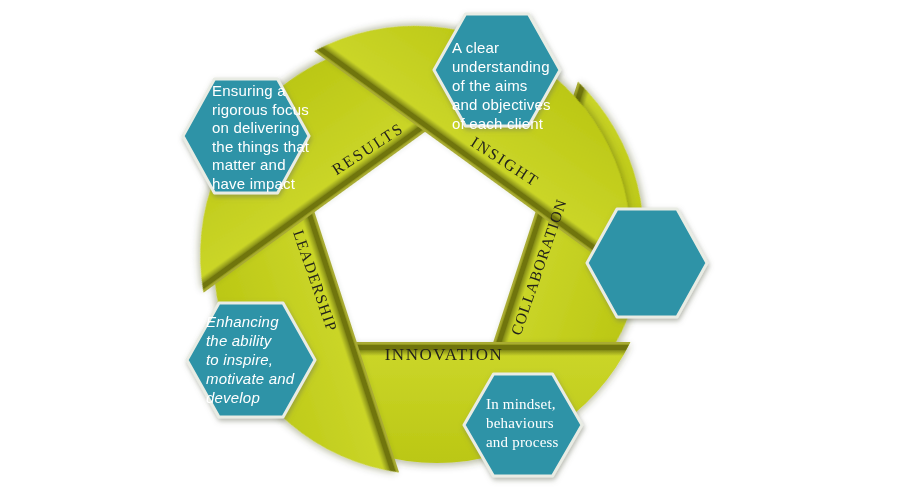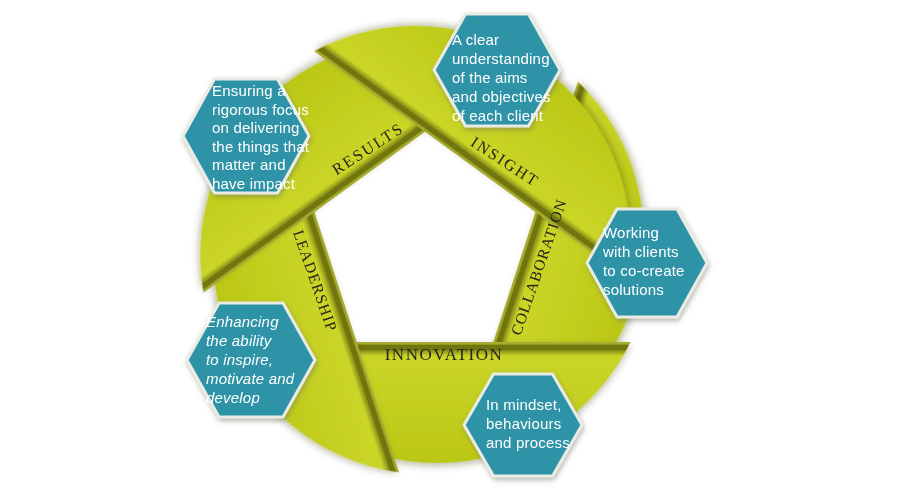--- a/index.html
+++ b/index.html
@@ -12,25 +12,25 @@
   .hexagon{fill:var(--hex_fill,#2d93a7);stroke:var(--hex_border,#e9ece4);stroke-width:3;stroke-linejoin:round;}
   .hex-text{position:absolute;color:var(--hex_text,#ffffff);font-size:15px;line-height:19px;
             white-space:pre-line;letter-spacing:0.2px;}
   .ring-label{position:absolute;font-family:"Liberation Serif",serif;color:var(--label_text,#23231b);
               white-space:nowrap;transform-origin:center;}
   #lbl-results{left:368px;top:149px;font-size:16px;letter-spacing:2px;transform:translate(-50%,-50%) rotate(-33deg);}
   #lbl-insight{left:505px;top:162px;font-size:16px;letter-spacing:2px;transform:translate(-50%,-50%) rotate(33deg);}
   #lbl-collaboration{left:539px;top:267px;font-size:15.5px;letter-spacing:1px;transform:translate(-50%,-50%) rotate(-71deg);}
   #lbl-innovation{left:444px;top:355px;font-size:17px;letter-spacing:1.5px;transform:translate(-50%,-50%);}
   #lbl-leadership{left:315px;top:281px;font-size:15.5px;letter-spacing:1.2px;transform:translate(-50%,-50%) rotate(71deg);}
-  #ht-insight{left:452px;top:30px;}
+  #ht-insight{left:452px;top:38px;}
   #ht-results{left:201px;top:82px;line-height:18.5px;margin-left:11px;}
   #ht-collaboration{left:603px;top:223px;}
   #ht-leadership{left:206px;top:312px;font-style:italic;}
-  #ht-innovation{left:486px;top:395px;}
+  #ht-innovation{left:486px;top:395px;font-family:Liberation Serif, serif;}
 </style>
 </head>
 <body>
 
 <div class="stage">
 
   <svg width="900" height="500" viewBox="0 0 900 500">
     <defs>
       <linearGradient id="bladeGrad" gradientUnits="userSpaceOnUse" x1="425" y1="342" x2="425" y2="463">
         <stop offset="0" stop-color="#ccd72b"></stop>
@@ -115,24 +115,20 @@
 rigorous focus
 on delivering
 the things that
 matter and
 have impact</div>
   <div class="hex-text" id="ht-insight">A clear
 understanding
 of the aims
 and objectives
 of each client</div>
-  <div class="hex-text" id="ht-collaboration">Working
-with clients
-to co-create
-solutions</div>
   <div class="hex-text" id="ht-innovation">In mindset,
 behaviours
 and process</div>
   <div class="hex-text" id="ht-leadership">Enhancing
 the ability
 to inspire,
 motivate and
 develop</div>
 </div>
 

